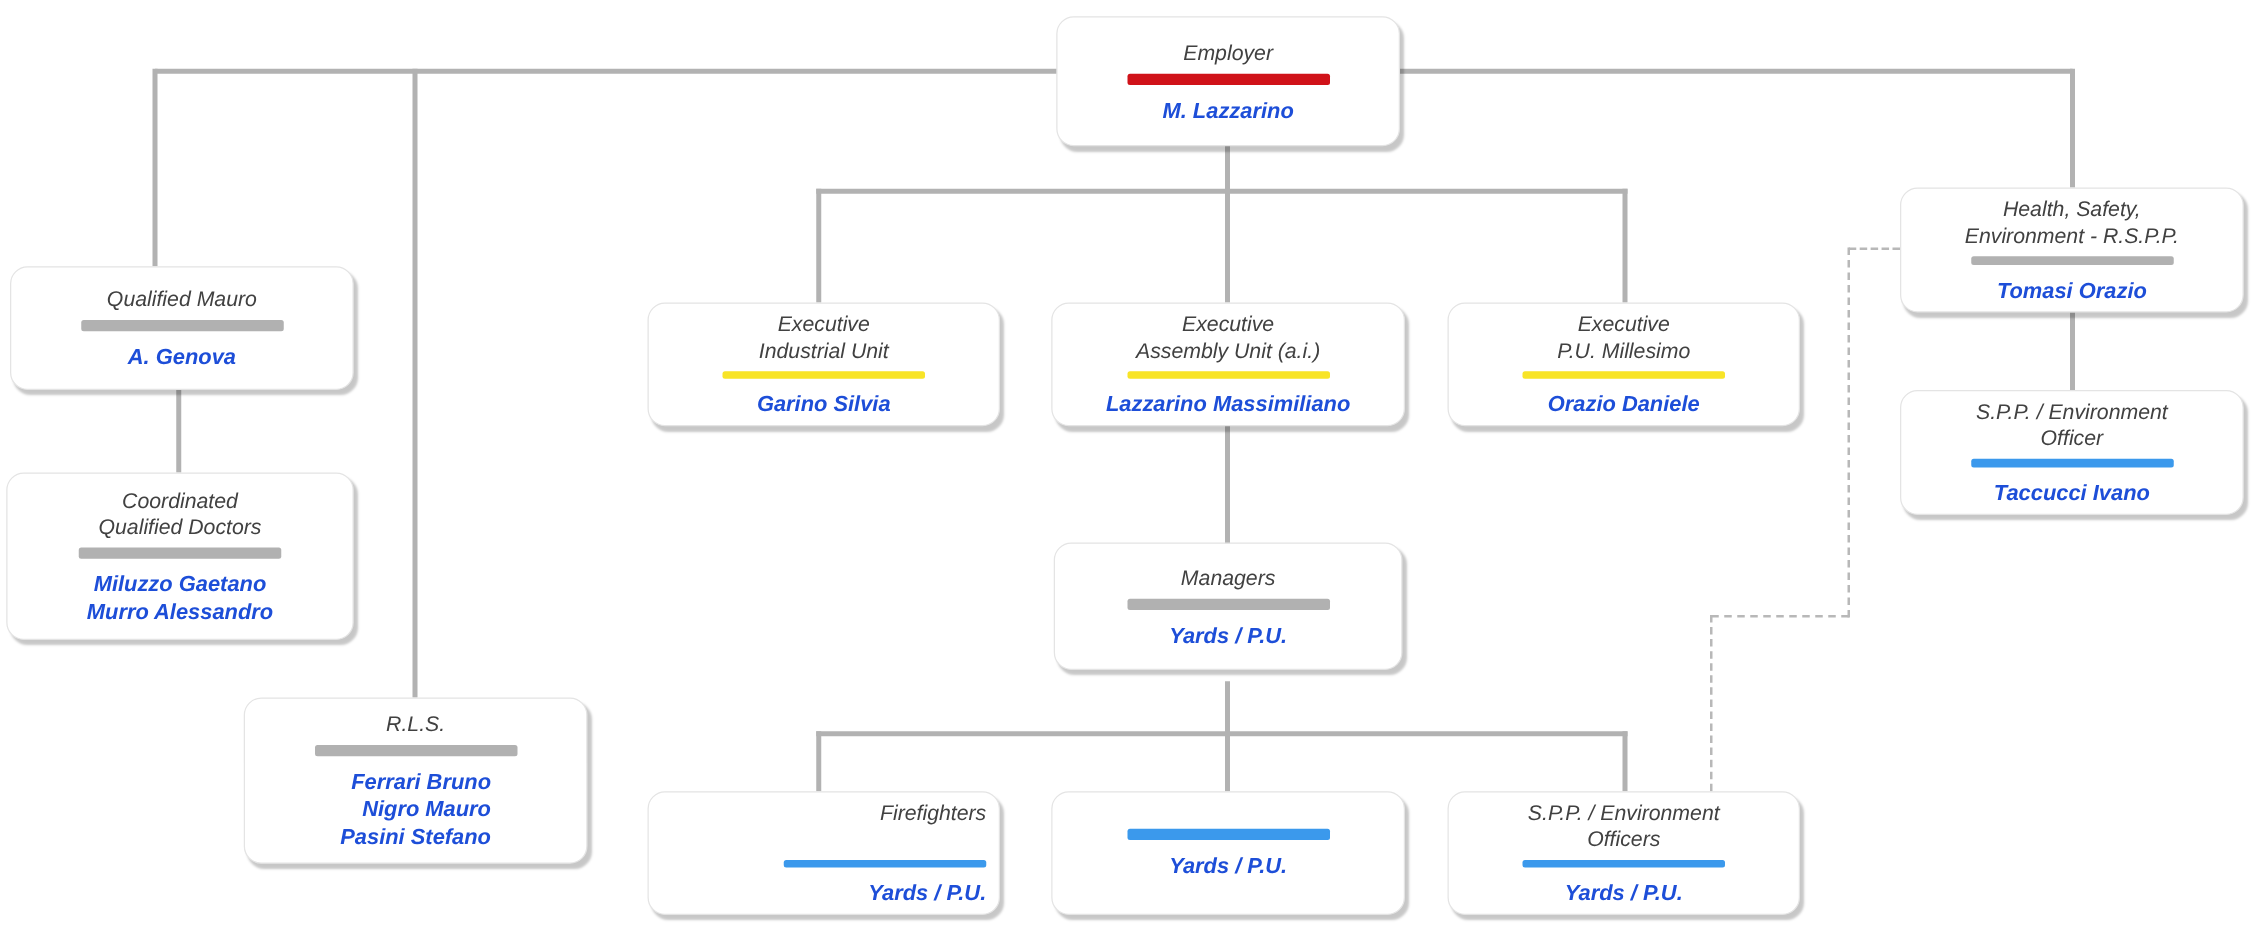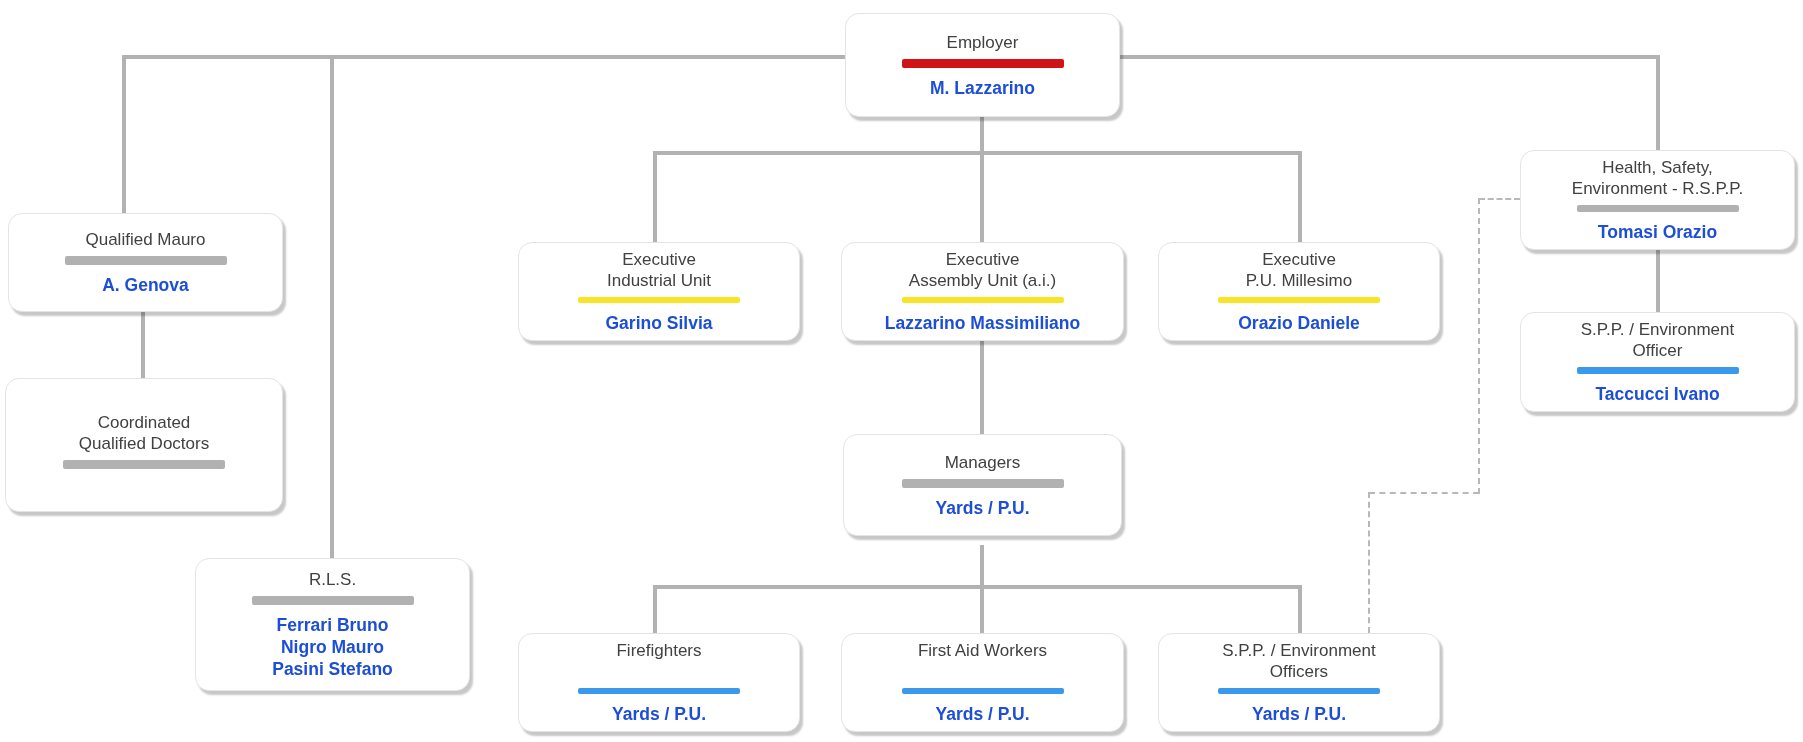--- a/index.html
+++ b/index.html
@@ -37,20 +37,21 @@
     border: 1px solid #e4e4e4;
     border-radius: 14px;
     box-shadow: 3px 4px 2px rgba(0,0,0,0.22);
     display: flex;
     flex-direction: column;
     align-items: center;
     justify-content: center;
     text-align: center;
     padding: 6px 10px;
     box-sizing: border-box;
+    font-style: italic;
   }
   .node-title {
     font-size: 17px;
     line-height: 21px;
     color: #414141;
     white-space: pre-line;
     margin-bottom: 6px;
   }
   .node-title.reserve-2 { min-height: 42px; }
   .node-bar {
@@ -104,23 +105,25 @@
   <div class="node" style="left:8px; top:213px; width:275px; height:99px;">
     <div class="node-title">Qualified Mauro</div>
     <div class="node-bar" style="background-color: rgb(177, 177, 177);"></div>
     <div class="node-name">A. Genova</div>
   </div>
 
   <div class="node" style="left:5px; top:378px; width:278px; height:134px;">
     <div class="node-title">Coordinated
 Qualified Doctors</div>
     <div class="node-bar" style="background-color: rgb(177, 177, 177);"></div>
+    <div class="node-name">Miluzzo Gaetano
+Murro Alessandro</div>
   </div>
 
-  <div class="node" style="left:195px; top:558px; width:275px; height:133px;">
+  <div class="node" style="left:195px; top:558px; width:275px; height:133px;text-align:right;">
     <div class="node-title">R.L.S.</div>
     <div class="node-bar" style="background-color: rgb(177, 177, 177);"></div>
     <div class="node-name">Ferrari Bruno
 Nigro Mauro
 Pasini Stefano</div>
   </div>
 
   <div class="node" style="left:518px; top:242px; width:282px; height:99px;">
     <div class="node-title">Executive
 Industrial Unit</div>
@@ -155,28 +158,27 @@
     <div class="node-bar" style="background-color: rgb(59, 153, 236);"></div>
     <div class="node-name">Taccucci Ivano</div>
   </div>
 
   <div class="node" style="left:843px; top:434px; width:279px; height:102px;">
     <div class="node-title">Managers</div>
     <div class="node-bar" style="background-color: rgb(177, 177, 177);"></div>
     <div class="node-name">Yards / P.U.</div>
   </div>
 
-  <div class="node" style="left:518px; top:633px; width:282px; height:99px;">
+  <div class="node" style="left:518px; top:633px; width:282px; height:99px;align-items:flex-end;">
     <div class="node-title reserve-2">Firefighters</div>
     <div class="node-bar" style="background-color: rgb(59, 153, 236);"></div>
     <div class="node-name">Yards / P.U.</div>
   </div>
 
   <div class="node" style="left:841px; top:633px; width:283px; height:99px;">
-    <div class="node-title reserve-2">First Aid Workers</div>
     <div class="node-bar" style="background-color: rgb(59, 153, 236);"></div>
     <div class="node-name">Yards / P.U.</div>
   </div>
 
   <div class="node" style="left:1158px; top:633px; width:282px; height:99px;">
     <div class="node-title">S.P.P. / Environment
 Officers</div>
     <div class="node-bar" style="background-color: rgb(59, 153, 236);"></div>
     <div class="node-name">Yards / P.U.</div>
   </div>

